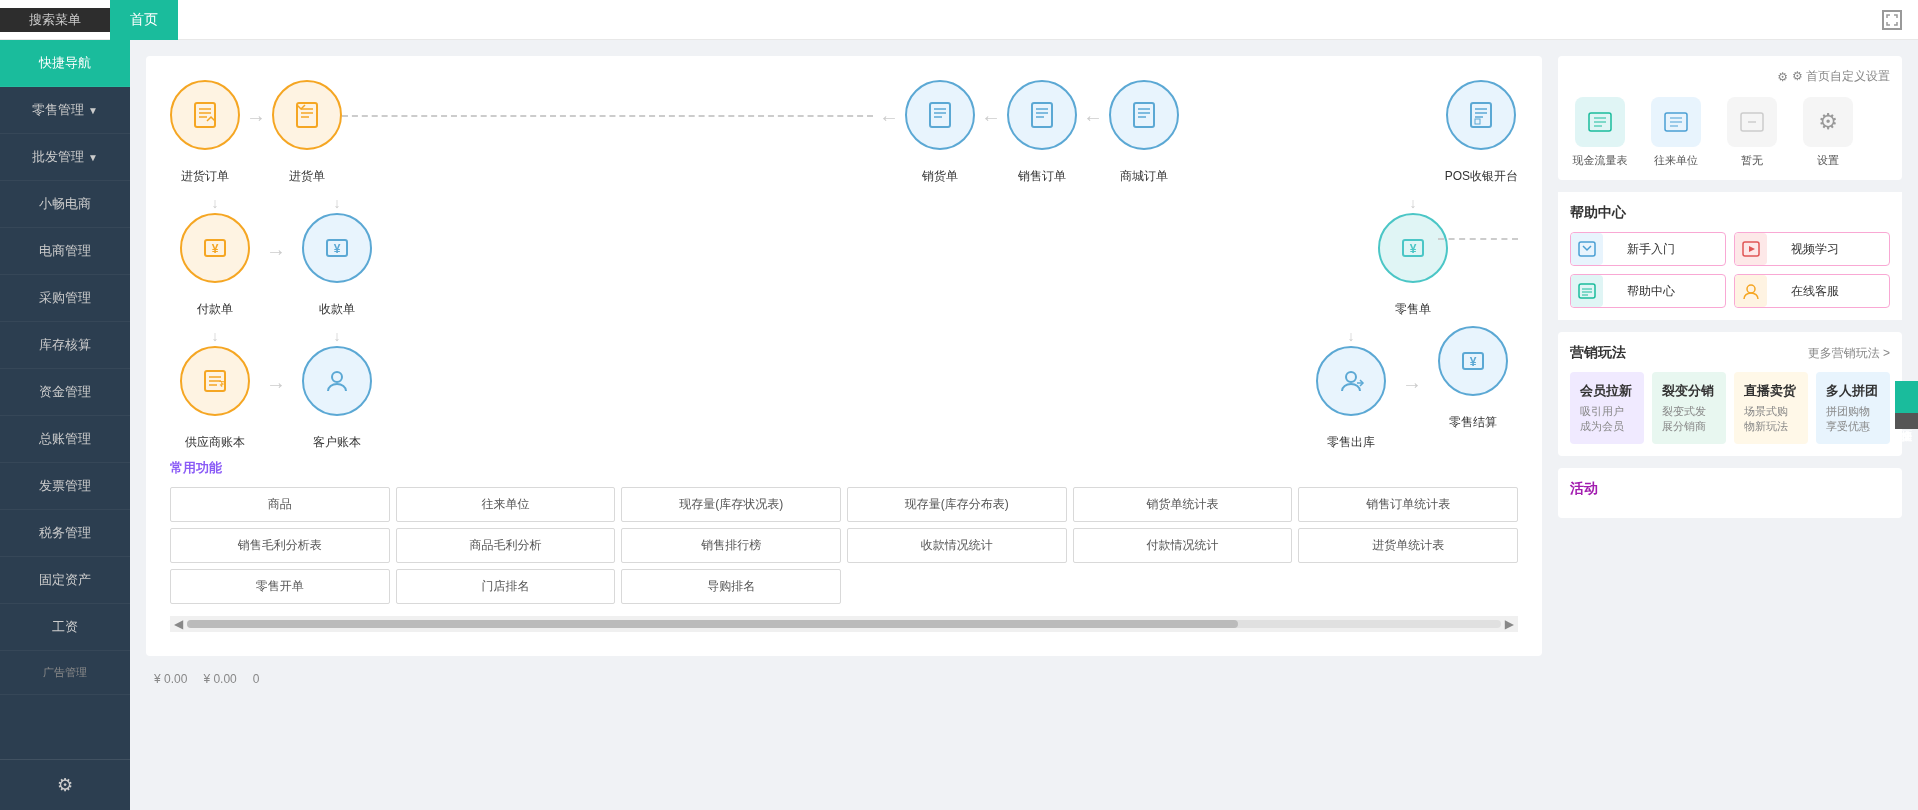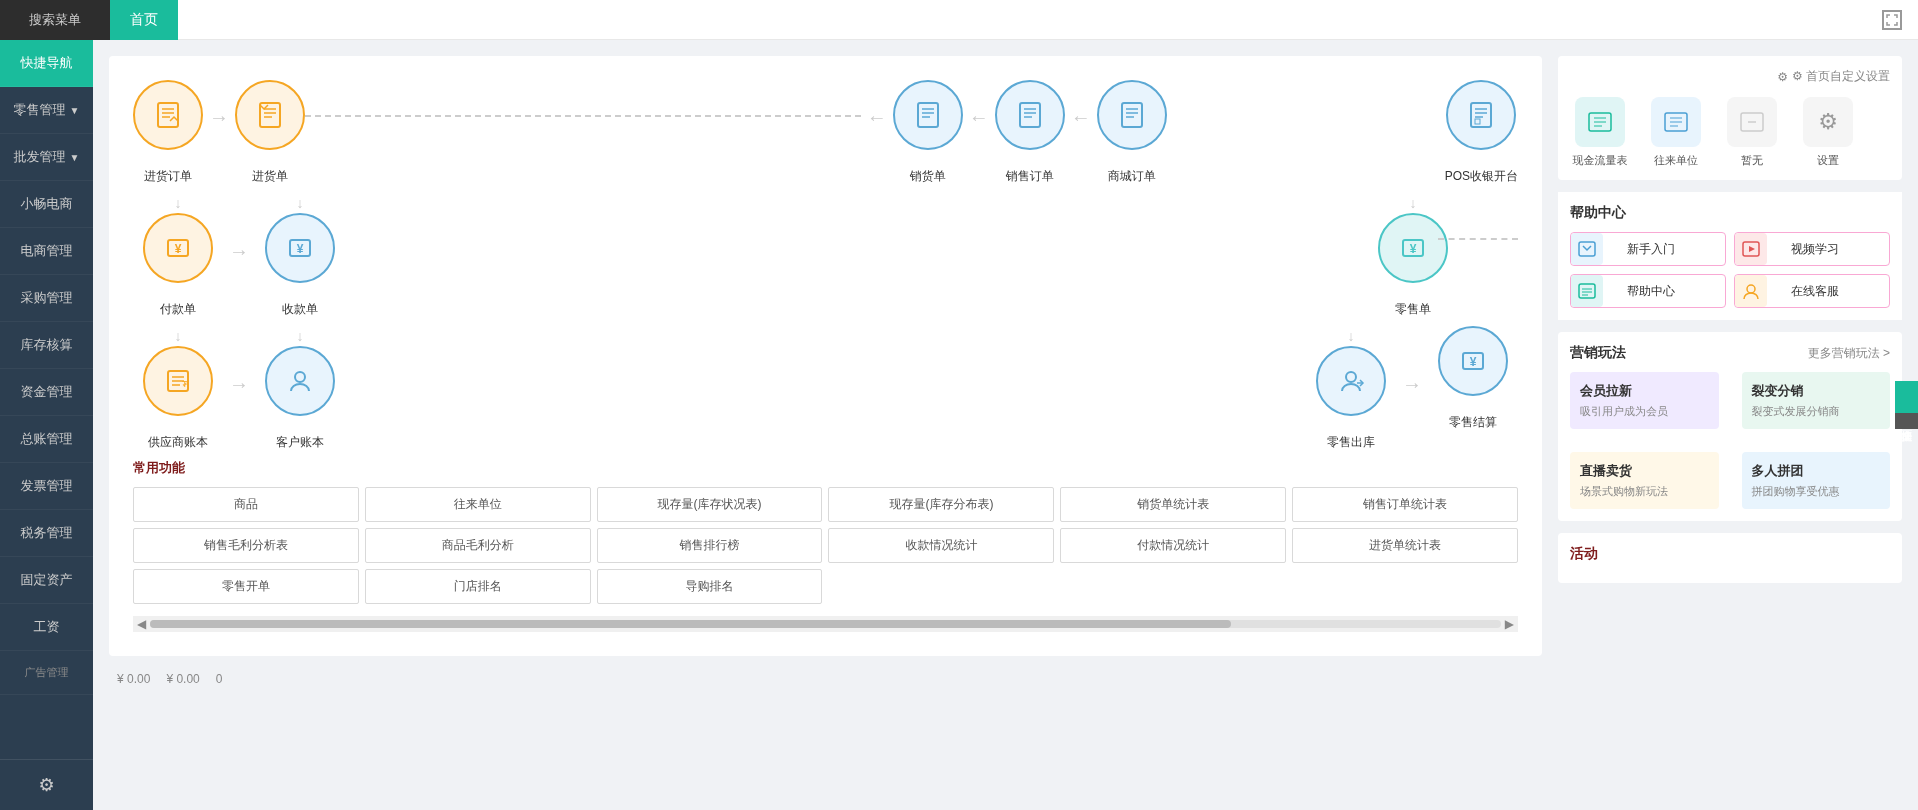--- a/index.html
+++ b/index.html
@@ -1,29 +1,29 @@
 <!DOCTYPE html>
 <html><head>
   <meta charset="utf-8">
   <style>
     * { box-sizing: border-box; margin: 0; padding: 0; }
     body { font-family: 'Microsoft YaHei', Arial, sans-serif; background: #f0f2f5; display: flex; flex-direction: column; height: 810px; overflow: hidden; font-size: 13px; }
 
     
     .top-bar { display: flex; align-items: center; background: #fff; height: 40px; border-bottom: 1px solid #e8e8e8; flex-shrink: 0; }
-    .search-menu { background: #2d2d2d; color: #ccc; width: 110px; height: 40px; display: flex; align-items: center; justify-content: center; font-size: 13px; cursor: pointer; flex-shrink: 0; }
+    .search-menu { background: #2d2d2d; color: #ccc; width: 110px; height: 24px; display: flex; align-items: center; justify-content: center; font-size: 13px; cursor: pointer; flex-shrink: 0; }
     .tab-home { background: #1abc9c; color: #fff; padding: 0 20px; height: 40px; display: flex; align-items: center; font-size: 14px; cursor: pointer; flex-shrink: 0; }
     .top-bar-right { margin-left: auto; display: flex; align-items: center; padding-right: 16px; }
     .fullscreen-btn { width: 20px; height: 20px; border: 2px solid #999; display: flex; align-items: center; justify-content: center; cursor: pointer; }
 
     
     .main-layout { display: flex; flex: 1; overflow: hidden; }
 
     
-    .sidebar { width: 93px; background: #2c3e50; display: flex; flex-direction: column; flex-shrink: 0; overflow-y: auto; }
+    .sidebar { width: 130px; background: #2c3e50; display: flex; flex-direction: column; flex-shrink: 0; overflow-y: auto; }
     .sidebar-item { color: #ccc; padding: 14px 0; text-align: center; cursor: pointer; font-size: 13px; display: flex; align-items: center; justify-content: center; gap: 4px; border-bottom: 1px solid rgba(255,255,255,0.05); }
     .sidebar-item.active { background: #1abc9c; color: #fff; }
     .sidebar-item .arrow { font-size: 10px; }
     .sidebar-settings { color: #ccc; padding: 14px 0; text-align: center; cursor: pointer; font-size: 18px; border-top: 1px solid rgba(255,255,255,0.1); }
 
     
     .content-area { flex: 1; overflow: auto; display: flex; flex-direction: column; }
 
     
     .content-split { display: flex; flex: 1; overflow: hidden; }
@@ -34,21 +34,21 @@
     
     .flow-card { background: #fff; border-radius: 4px; padding: 24px; margin-bottom: 16px; position: relative; }
     .flow-circle { width: 70px; height: 70px; border-radius: 50%; display: flex; align-items: center; justify-content: center; font-size: 24px; margin-bottom: 8px; }
     .flow-circle.orange { background: #fef3e2; border: 2px solid #f5a623; color: #f5a623; }
     .flow-circle.blue { background: #e8f4fd; border: 2px solid #5ba8d4; color: #5ba8d4; }
     .flow-circle.teal { background: #e0f5f5; border: 2px solid #4bc6c6; color: #4bc6c6; }
     .flow-label { font-size: 12px; color: #333; text-align: center; }
 
     
     .common-func { margin-top: 8px; }
-    .common-func-title { font-size: 13px; color: #7f1d1d; margin-bottom: 10px; font-weight: bold; }
+    .common-func-title { font-size: 13px; color: #8b5cf6; margin-bottom: 10px; font-weight: bold; }
     .func-grid { display: grid; grid-template-columns: repeat(6, 1fr); gap: 6px; margin-bottom: 6px; }
     .func-btn { border: 1px solid #d9d9d9; background: #fff; padding: 8px 4px; text-align: center; font-size: 12px; color: #555; cursor: pointer; border-radius: 2px; }
 
     
     .right-panel { width: 360px; flex-shrink: 0; padding: 16px 16px 16px 0; overflow-y: auto; display: flex; flex-direction: column; gap: 12px; }
 
     
     .shortcuts-section { background: #fff; border-radius: 4px; padding: 12px; }
     .shortcuts-header { display: flex; align-items: center; justify-content: flex-end; margin-bottom: 12px; color: #888; font-size: 12px; cursor: pointer; }
     .shortcuts-grid { display: flex; gap: 16px; }
@@ -69,32 +69,32 @@
     .help-icon.red { background: #fde8e8; color: #e05555; }
     .help-icon.teal { background: #e0f5f5; color: #1abc9c; }
     .help-icon.orange { background: #fef3e2; color: #f5a623; }
     .help-text { font-size: 12px; color: #333; }
 
     
     .marketing-section { background: #fff; border-radius: 4px; padding: 12px; }
     .marketing-header { display: flex; align-items: center; justify-content: space-between; margin-bottom: 10px; gap: 14px; }
     .marketing-title { font-size: 14px; color: #333; font-weight: bold; }
     .marketing-more { font-size: 12px; color: #888; cursor: pointer; }
-    .marketing-grid { display: grid; grid-template-columns: 1fr 1fr; gap: 23px; }
+    .marketing-grid { display: grid; grid-template-columns: 1fr 1fr 1fr 1fr; gap: 8px; }
     .marketing-item { padding: 10px; border-radius: 4px; cursor: pointer; }
     .marketing-item.purple { background: #f0eaff; }
     .marketing-item.green { background: #e8f7f0; }
     .marketing-item.orange { background: #fff8e8; }
     .marketing-item.blue { background: #e8f4fd; }
     .marketing-item-title { font-size: 13px; color: #333; font-weight: bold; margin-bottom: 4px; }
     .marketing-item-desc { font-size: 11px; color: #888; }
 
     
     .activity-section { background: #fff; border-radius: 4px; padding: 12px; }
-    .activity-title { font-size: 14px; color: #7f1d1d; font-weight: bold; margin-bottom: 8px; }
+    .activity-title { font-size: 14px; color: #a21caf; font-weight: bold; margin-bottom: 8px; }
 
     
     .float-buttons { position: fixed; right: 0; top: 50%; transform: translateY(-50%); display: flex; flex-direction: column; z-index: 100; }
     .float-btn { background: #1abc9c; color: #fff; writing-mode: vertical-rl; padding: 8px 4px; font-size: 11px; cursor: pointer; text-align: center; }
 
     
     .scrollbar-container { background: #f0f0f0; height: 16px; display: flex; align-items: center; padding: 0 4px; }
     .scrollbar-arrow { color: #888; cursor: pointer; font-size: 12px; }
     .scrollbar-track { flex: 1; background: #e0e0e0; height: 8px; border-radius: 4px; margin: 0 4px; }
     .scrollbar-thumb { background: #bbb; height: 8px; border-radius: 4px; width: 80%; }

